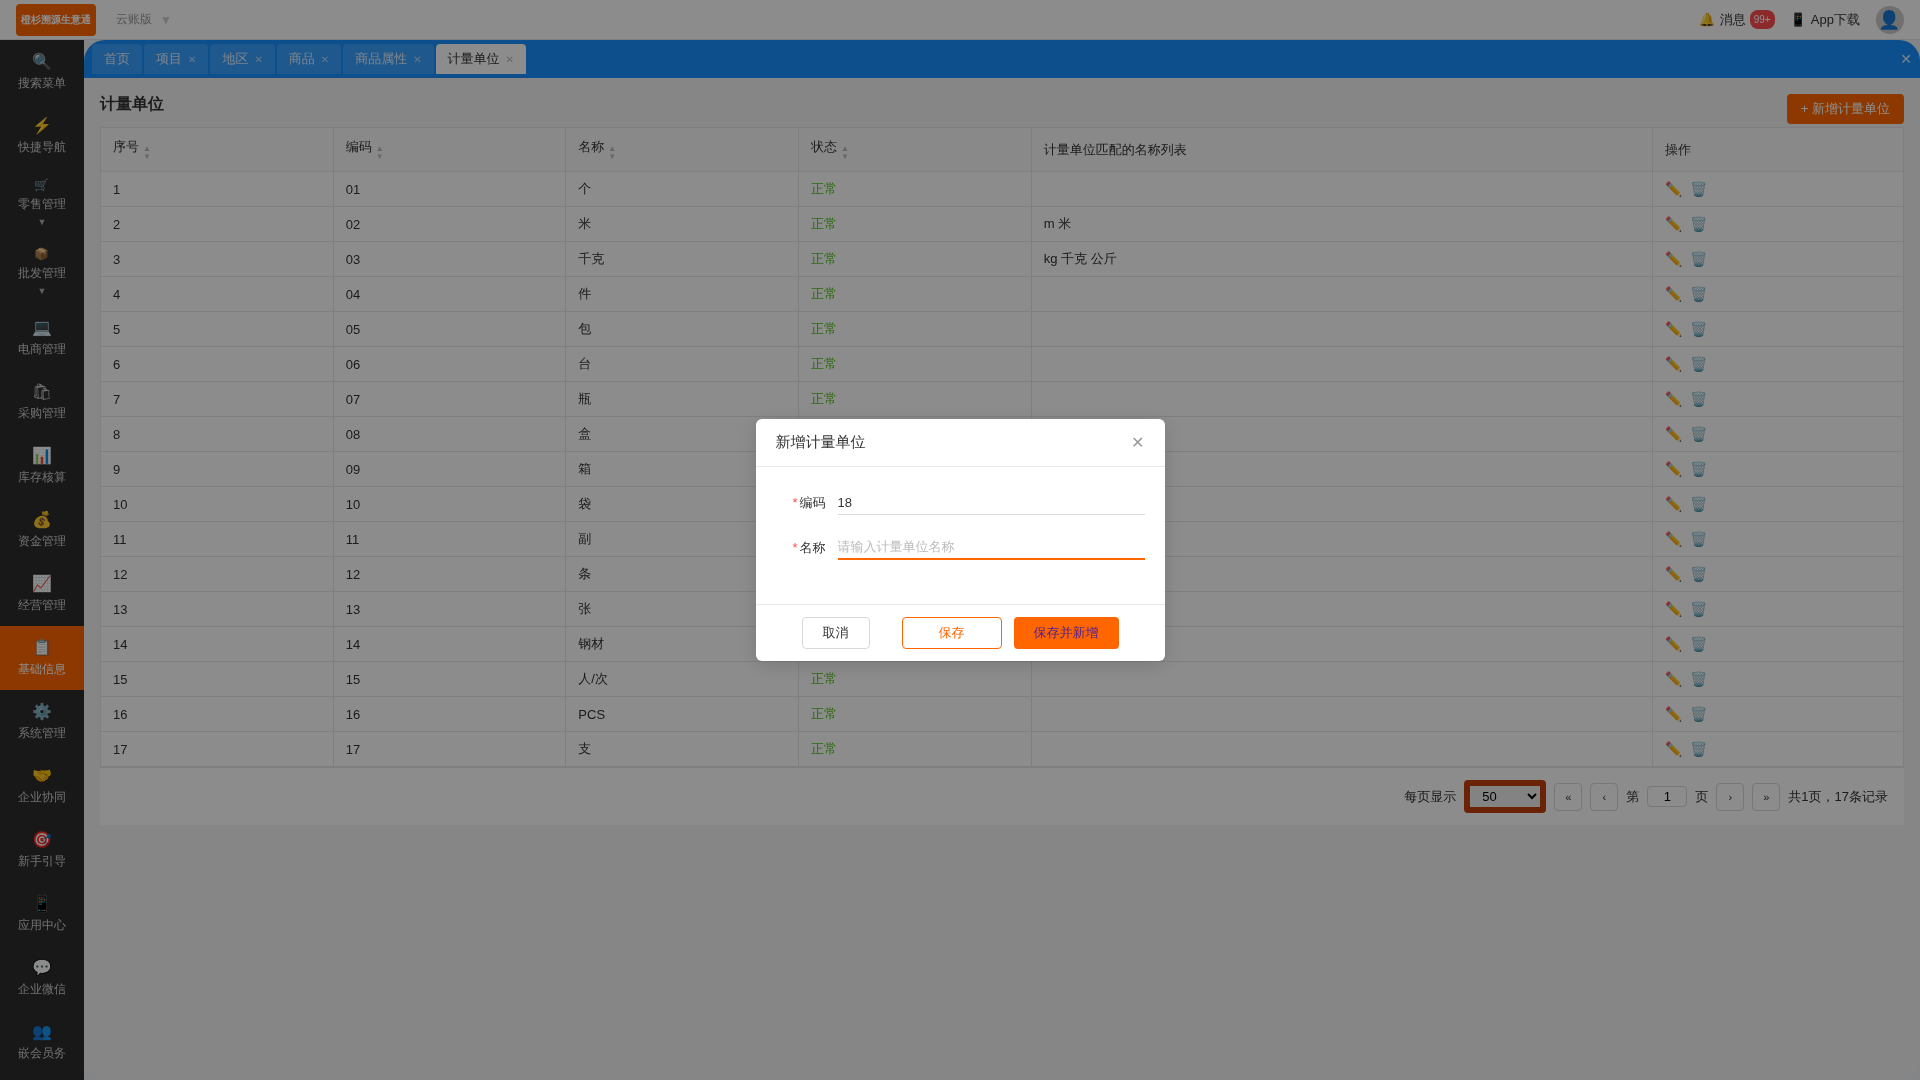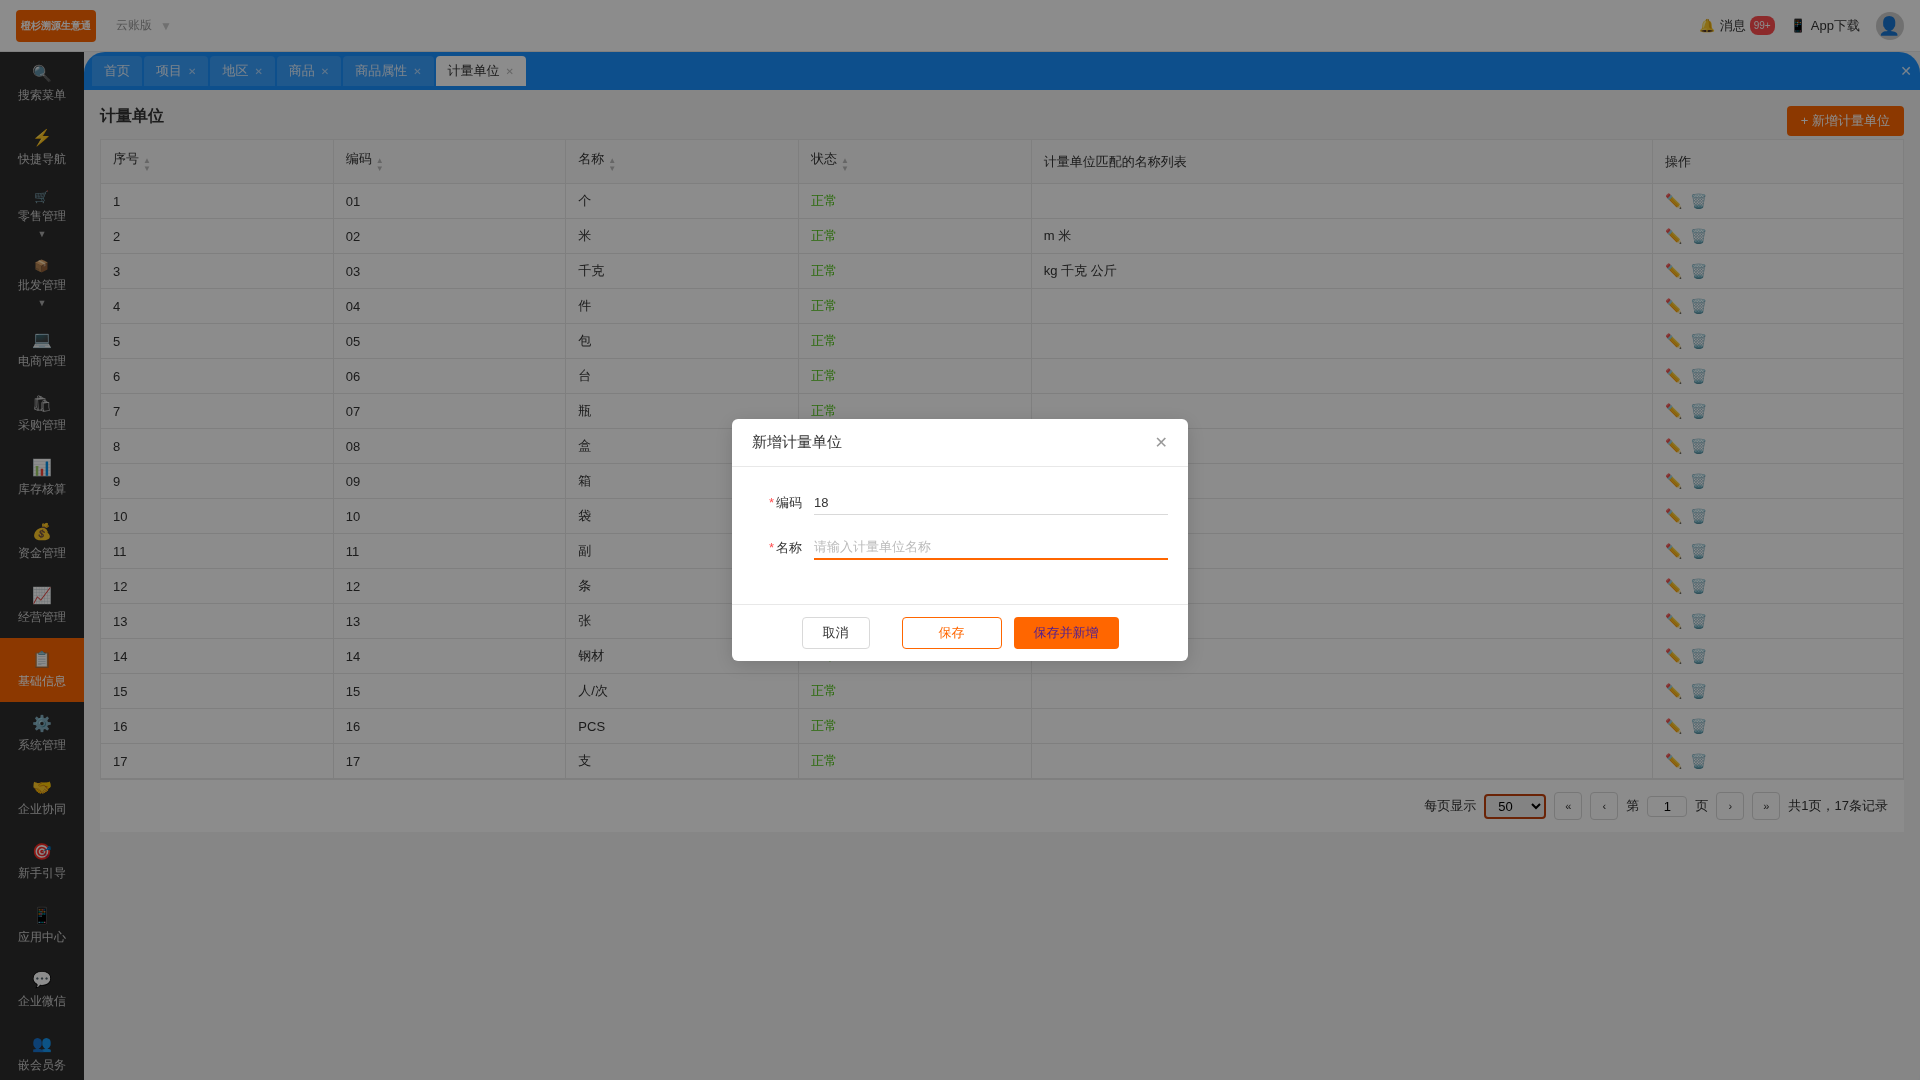--- a/index.html
+++ b/index.html
@@ -1,20 +1,20 @@
 <!DOCTYPE html>
 <html><head>
   <meta charset="utf-8">
   <style>
     * { box-sizing: border-box; margin: 0; padding: 0; font-family: "Microsoft YaHei", "PingFang SC", sans-serif; }
     body { width: 1920px; height: 1080px; overflow: hidden; background: #f0f2f5; font-size: 14px; }
 
     
     .top-header {
-      height: 52px;
+      height: 40px;
       background: #fff;
       display: flex;
       align-items: center;
       justify-content: space-between;
       padding: 0 16px;
       border-bottom: 1px solid #e8e8e8;
       position: relative;
       z-index: 10;
     }
     .logo-area {
@@ -232,23 +232,23 @@
       align-items: center;
       justify-content: flex-end;
       padding: 12px 16px;
       background: #fff;
       border-top: 1px solid #e8e8e8;
       gap: 8px;
       font-size: 13px;
       color: #333;
     }
     .page-size-select {
-      border: 2px solid #c2410c;
+      border: 6px solid #c2410c;
       border-radius: 4px;
-      padding: 2px 8px 2px 8px;
+      padding: 2px 20px 2px 8px;
       font-size: 13px;
       cursor: pointer;
     }
     .page-nav-btn {
       width: 28px;
       height: 28px;
       border: 1px solid #d9d9d9;
       border-radius: 4px;
       background: #fff;
       cursor: pointer;
@@ -273,21 +273,21 @@
       top: 0; left: 0; right: 0; bottom: 0;
       background: rgba(0,0,0,0.45);
       z-index: 1000;
       display: flex;
       align-items: center;
       justify-content: center;
     }
     .modal-box {
       background: #fff;
       border-radius: 6px;
-      width: 456px;
+      width: 409px;
       padding: 0;
       box-shadow: 0 4px 20px rgba(0,0,0,0.15);
     }
     .modal-header {
       padding: 14px 20px;
       border-bottom: 1px solid #e8e8e8;
       display: flex;
       align-items: center;
       justify-content: space-between;
     }

